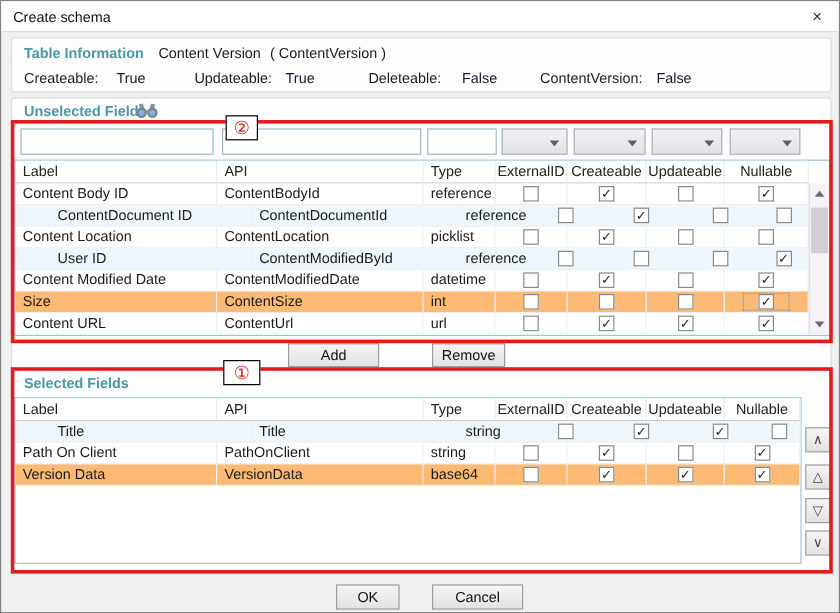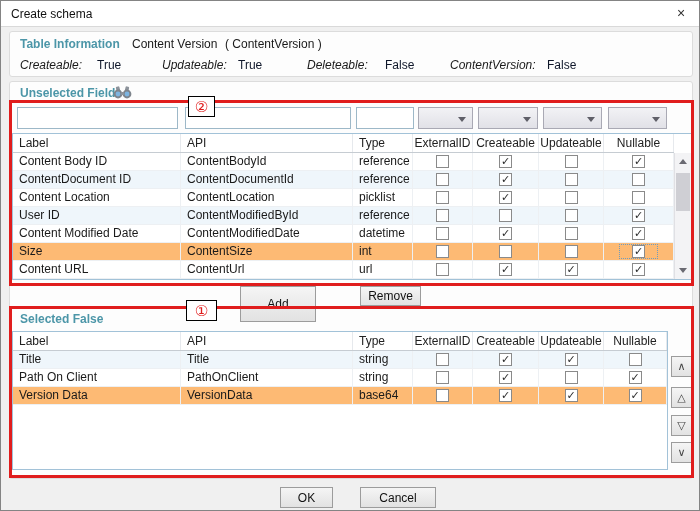--- a/index.html
+++ b/index.html
@@ -13,37 +13,37 @@
   
   .titlebar { position:absolute; left:0; top:0; width:100%; height:26px; background:#ffffff; border-bottom:1px solid #d9d9d9; }
   .titlebar .title { position:absolute; left:10px; top:6px; color:#111; }
   .close-btn { position:absolute; right:8px; top:4px; width:20px; height:18px; text-align:center; line-height:17px; font-size:14px; color:#333; cursor:default; }
   
   .groupbox { position:absolute; background:#fdfdfd; border:1px solid #dcdcdc; border-radius:3px; }
   .gb-info   { left:8px; top:30px;  width:684px; height:46px; }
   .gb-fields { left:8px; top:80px;  width:684px; height:398px; }
   .section-title { position:absolute; color:#4c96a8; font-weight:bold; }
   .abs { position:absolute; }
-  .prop-label { color:#1a1a1a;font-style:italic; }
+  .prop-label { color:#1a1a1a; }
   .prop-value { color:#0f172a; }
   
   .flt { position:absolute; top:106px; height:22px; border:1px solid #9db8c8; background:#fff; font:inherit; padding:0 4px; }
   .dd  { position:absolute; top:106px; height:22px; background:linear-gradient(#f2f2f5,#e1e1e7); border:1px solid #a9a9b4; }
   .dd::after { content:""; position:absolute; right:6px; top:9px; border-left:4px solid transparent; border-right:4px solid transparent; border-top:5px solid #5f5f68; }
   
   .grid { position:absolute; background:#fff; border:1px solid #a2c2d8; }
   .grid-unsel { left:11px; top:132px; width:680px; height:147px; }
   .grid-sel   { left:11px; top:330px; width:656px; height:139px; }
   .grid-row { display:grid; grid-template-columns:168px 172px 60px 60px 66px 65px 1fr; height:18px; line-height:17px; }
   .grid-unsel .grid-row { width:661px; }
   .grid-head { height:19px; line-height:18px; background:#fff; border-bottom:1px solid #c6ccd2; }
   .hcell { padding-left:6px; border-right:1px solid #e6e9ed; color:#222; overflow:hidden; white-space:nowrap; }
   .hcell.center { text-align:center; padding-left:0; }
   .data-row { border-bottom:1px solid #edf0f3; background:#fff; }
-  .data-row.alt { background:#eff6fb; }
+  .data-row.alt { background:#eff6fb;padding-left:29px; }
   .data-row.sel { background:#fdba74; }
   .tcell { padding-left:6px; border-right:1px solid #edf0f3; overflow:hidden; white-space:nowrap; }
   .ccell { border-right:1px solid #edf0f3; display:flex; align-items:center; justify-content:center; }
   .cbwrap { display:inline-flex; align-items:center; justify-content:center; }
   .cbwrap.focused { border:1px dotted #6f9cbe; padding:0 12px; }
   .cb { width:13px; height:13px; border:1px solid #8a8a8a; background:#fff; display:inline-flex; align-items:center; justify-content:center; font-size:11px; font-weight:bold; color:#2b2b2b; line-height:11px; font-family:"DejaVu Sans",sans-serif; }
   
   .sbar { position:absolute; right:0; top:19px; bottom:0; width:17px; background:#f3f3f5; border-left:1px solid #e0e0e4; }
   .sb-btn { position:absolute; left:0; width:16px; height:16px; background:#f3f3f5; }
   .sb-up { top:0; } .sb-down { bottom:0; }
@@ -288,24 +288,24 @@
           </span>
         </div>
         <div class="ccell">
           <span class="cbwrap">
             <span class="cb checked">✓</span>
           </span>
         </div>
       </div>
     </div>
 
-  <button class="btn" style="left:239px;top:285px;width:76px;height:36px;">Add</button>
+  <button class="btn" style="left:239px;top:285px;width:76px;height:20px;">Add</button>
   <button class="btn" style="left:359px;top:285px;width:61px;height:20px;">Remove</button>
 
-  <span class="section-title abs" style="left:19px;top:311px;">Selected False</span>
+  <span class="section-title abs" style="left:19px;top:311px;">Selected Fields</span>
   <div class="grid grid-sel" id="grid-selected">
       <div class="grid-row grid-head">
         <div class="hcell">Label</div>
         <div class="hcell">API</div>
         <div class="hcell">Type</div>
         <div class="hcell center">ExternalID</div>
         <div class="hcell center">Createable</div>
         <div class="hcell center">Updateable</div>
         <div class="hcell center">Nullable</div>
       </div>

